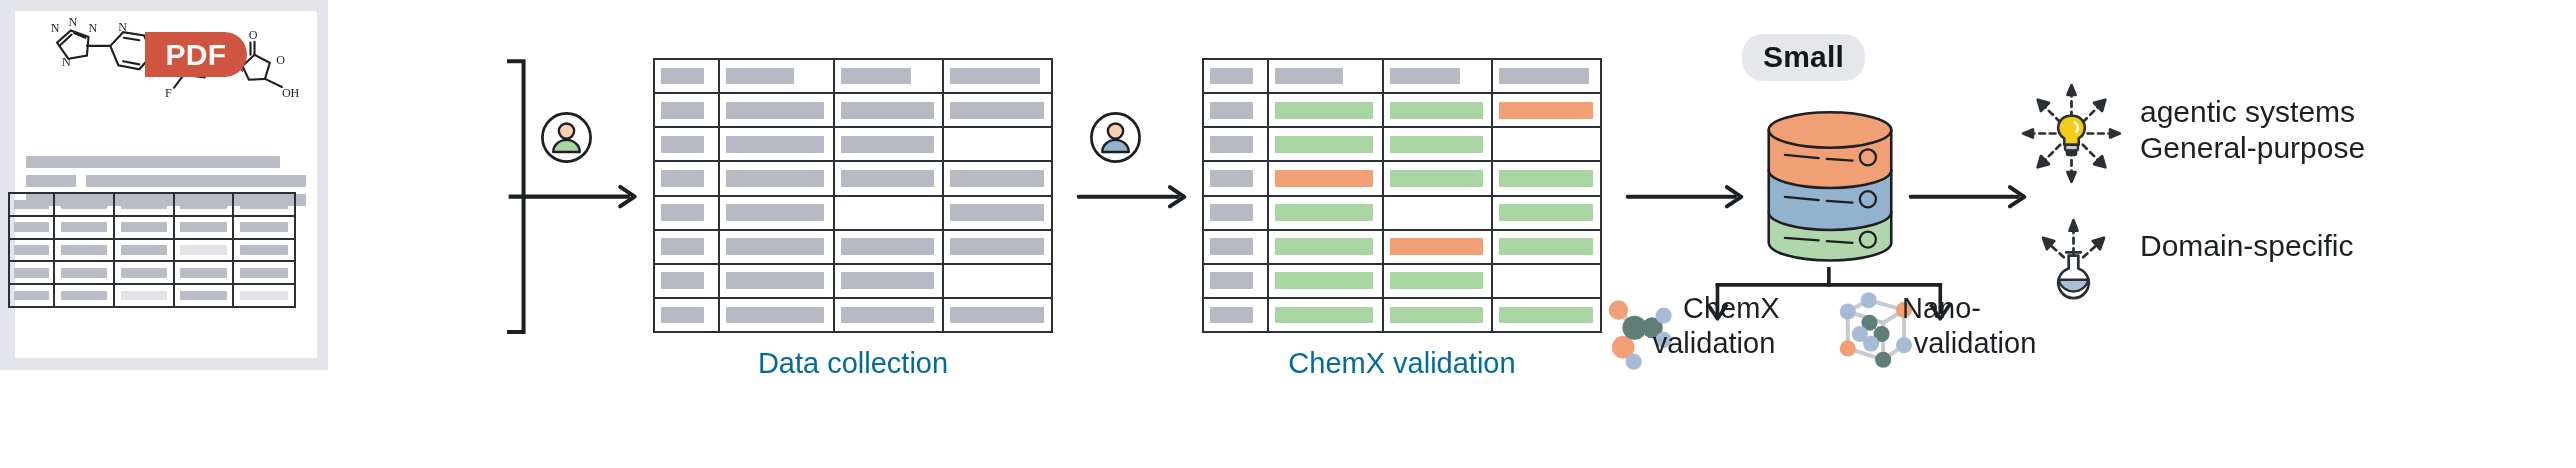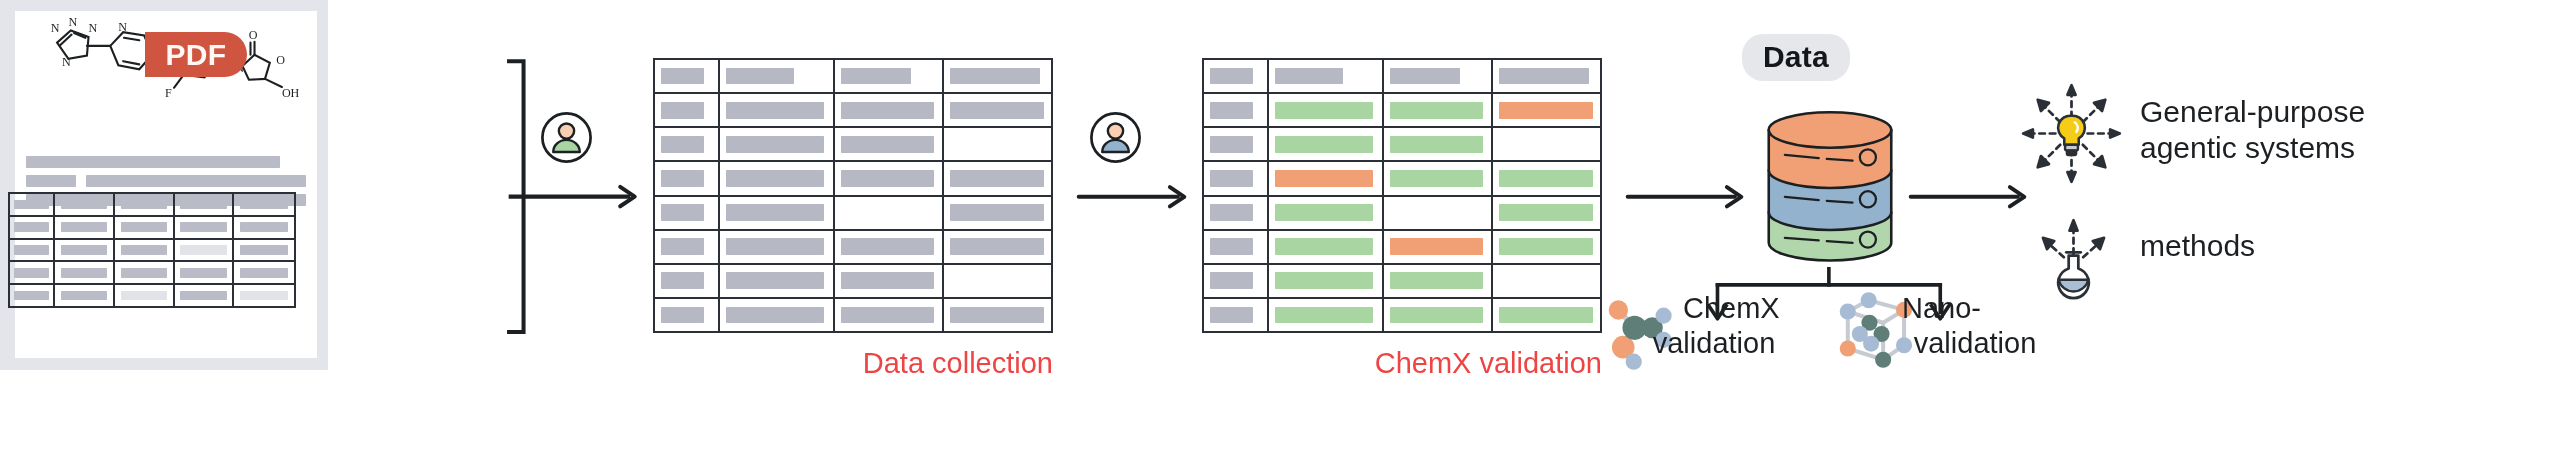--- a/index.html
+++ b/index.html
@@ -49,21 +49,21 @@
   .gtable .g-cell:last-child{border-right:none;}
   .gtable .g-cell.k0{width:16.5%;}
   .gtable .g-cell.k1{width:29%;}
   .gtable .g-cell.k2{width:27.5%;}
   .gtable .g-cell.k3{width:27%;}
   .gbar{height:52%;border-radius:0.8px;}
   .gbar.grey{background:#b6b9c3;}
   .gbar.green{background:#a9d5a3;}
   .gbar.orange{background:#f0a074;}
   .gbar.none{background:transparent;}
-  .caption{position:absolute;font-size:29px;color:#ef4444;text-align:right;white-space:nowrap;}
+  .caption{position:absolute;font-size:29px;color:#0369a1;text-align:center;white-space:nowrap;}
 
   
   .avatar{position:absolute;width:53px;height:53px;}
 
   
   #chemx-pill{position:absolute;left:1742px;top:34px;
     background:#e6e7eb;border-radius:21px;padding:5.7px 21px 7.3px;
     font-size:30px;font-weight:bold;color:#14171b;letter-spacing:0.2px;}
 
   
@@ -475,21 +475,21 @@
 </div>
 <div class="caption" style="left:1202px;top:347px;width:400px;">ChemX validation</div>
 
 <svg class="conn" style="left:1624px;top:184px;" width="129" height="32" viewBox="0 0 160 40">
   <g fill="none" stroke="#1d2023" stroke-width="5" stroke-linecap="round">
     <path d="M4 16 L138 16"></path>
     <path d="M128 4 L146 16 L128 28" stroke-linejoin="round"></path>
   </g>
 </svg>
 
-<div id="chemx-pill">Data</div>
+<div id="chemx-pill">Small</div>
 
 <svg class="stage" style="left:1762px;top:109px;" width="136" height="158" viewBox="0 0 168 196">
   <g stroke="#1d2023" stroke-width="3.2" stroke-linejoin="round">
 
     <path d="M8 128 L8 166 A76 22 0 0 0 160 166 L160 128 Z" fill="#b2d6ab"></path>
 
     <path d="M8 76 L8 128 A76 22 0 0 0 160 128 L160 76 Z" fill="#93b2cd"></path>
 
     <path d="M8 26 L8 76 A76 22 0 0 0 160 76 L160 26 Z" fill="#f0a074"></path>
     <ellipse cx="84" cy="26" rx="76" ry="22" fill="#f0a074"></ellipse>
@@ -590,36 +590,36 @@
       <path d="M106 22 L92 26 L102 36 Z"></path>
     <path d="M22 106 L26 92 L36 102 Z"></path>
       <path d="M106 106 L102 92 L92 102 Z"></path>
   </g>
   <path d="M64 42 A15 15 0 0 0 55 70 L55 78 L73 78 L73 70 A15 15 0 0 0 64 42 Z" fill="#f5cd18" stroke="#2b2f36" stroke-width="3.2" stroke-linejoin="round"></path>
   <path d="M68 50 A8 8 0 0 1 70 62" fill="none" stroke="#ffffff" stroke-width="3" stroke-linecap="round"></path>
   <rect x="56" y="78" width="16" height="7" rx="2" fill="#c8ccd2" stroke="#2b2f36" stroke-width="3"></rect>
   <rect x="58" y="85" width="12" height="6" rx="2" fill="#2b2f36" stroke="#2b2f36" stroke-width="2.4"></rect>
 </svg>
 <div class="rlabel" style="left:2140px;top:94px;">
+  <span style="display:block;">agentic systems</span>
   <span style="display:block;">General-purpose</span>
-  <span style="display:block;">agentic systems</span>
 </div>
 
 <svg class="stage" style="left:2033px;top:217px;" width="81" height="90" viewBox="0 0 100 112">
   <g stroke="#2b2f36" stroke-width="3.4" stroke-linecap="round" stroke-dasharray="7 6" fill="none">
     <path d="M50 46 L50 12"></path>
       <path d="M38 50 L18 32"></path>
       <path d="M62 50 L82 32"></path>
   </g>
   <g stroke="#2b2f36" stroke-width="3.4" stroke-linejoin="round" fill="#2b2f36">
     <path d="M50 4 L45 17 L55 17 Z"></path>
     <path d="M12 26 L26 30 L17 40 Z"></path>
     <path d="M88 26 L74 30 L83 40 Z"></path>
   </g>
   <path d="M44 48 L44 64 A19 19 0 1 0 56 64 L56 48 Z" fill="#ffffff" stroke="#2b2f36" stroke-width="3.4" stroke-linejoin="round"></path>
   <path d="M31.8 78 A19 19 0 0 0 68.2 78 A19 19 0 0 1 31.8 78 Z" fill="#a8bfd4"></path>
   <path d="M31.5 78 A19 19 0 0 0 68.5 78 Z" fill="#a8bfd4" stroke="#2b2f36" stroke-width="3"></path>
   <path d="M41 44 L59 44" stroke="#2b2f36" stroke-width="3.4" stroke-linecap="round"></path>
 </svg>
 <div class="rlabel" style="left:2140px;top:228px;">
-  <span style="display:block;">methods</span>
+  <span style="display:block;">Domain-specific</span>
 </div>
 
 
 </body></html>

